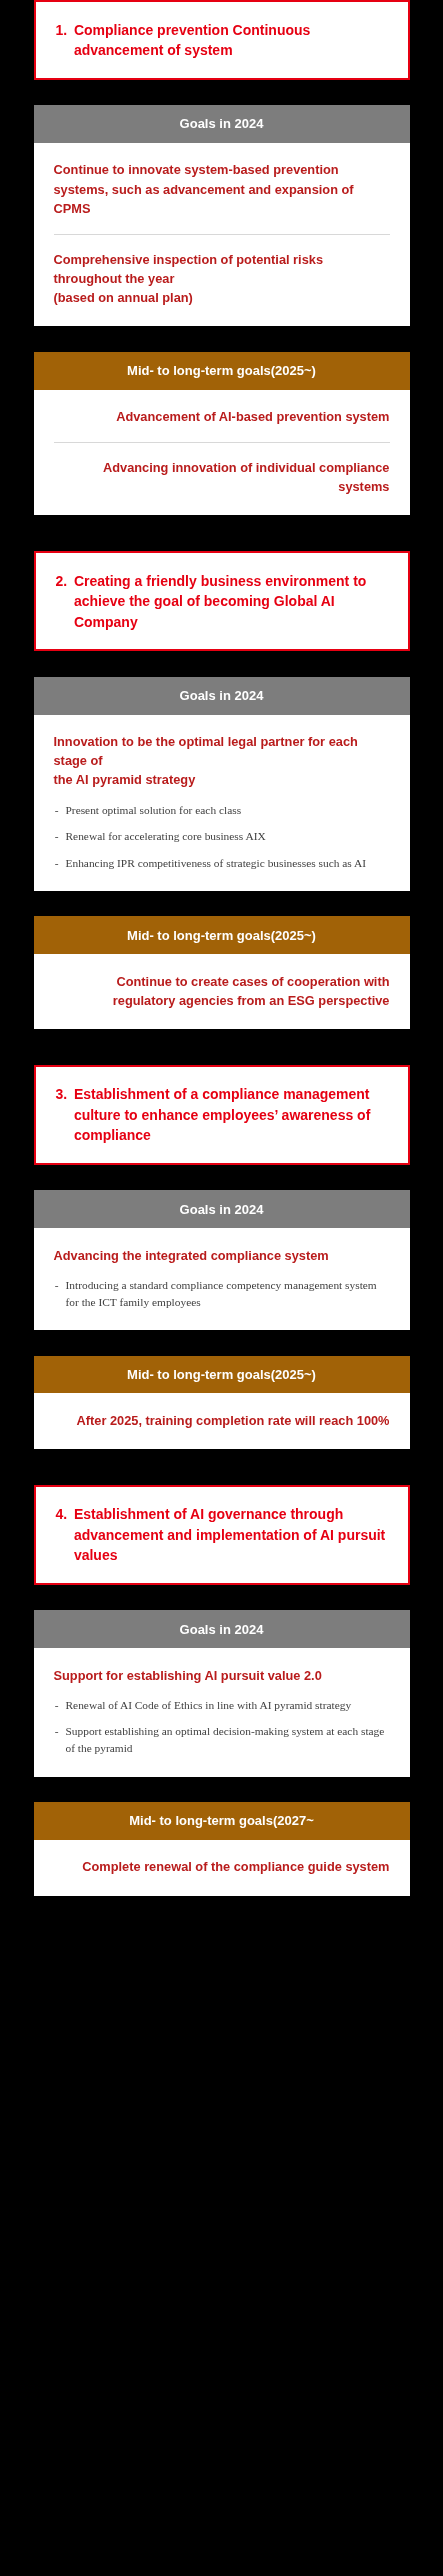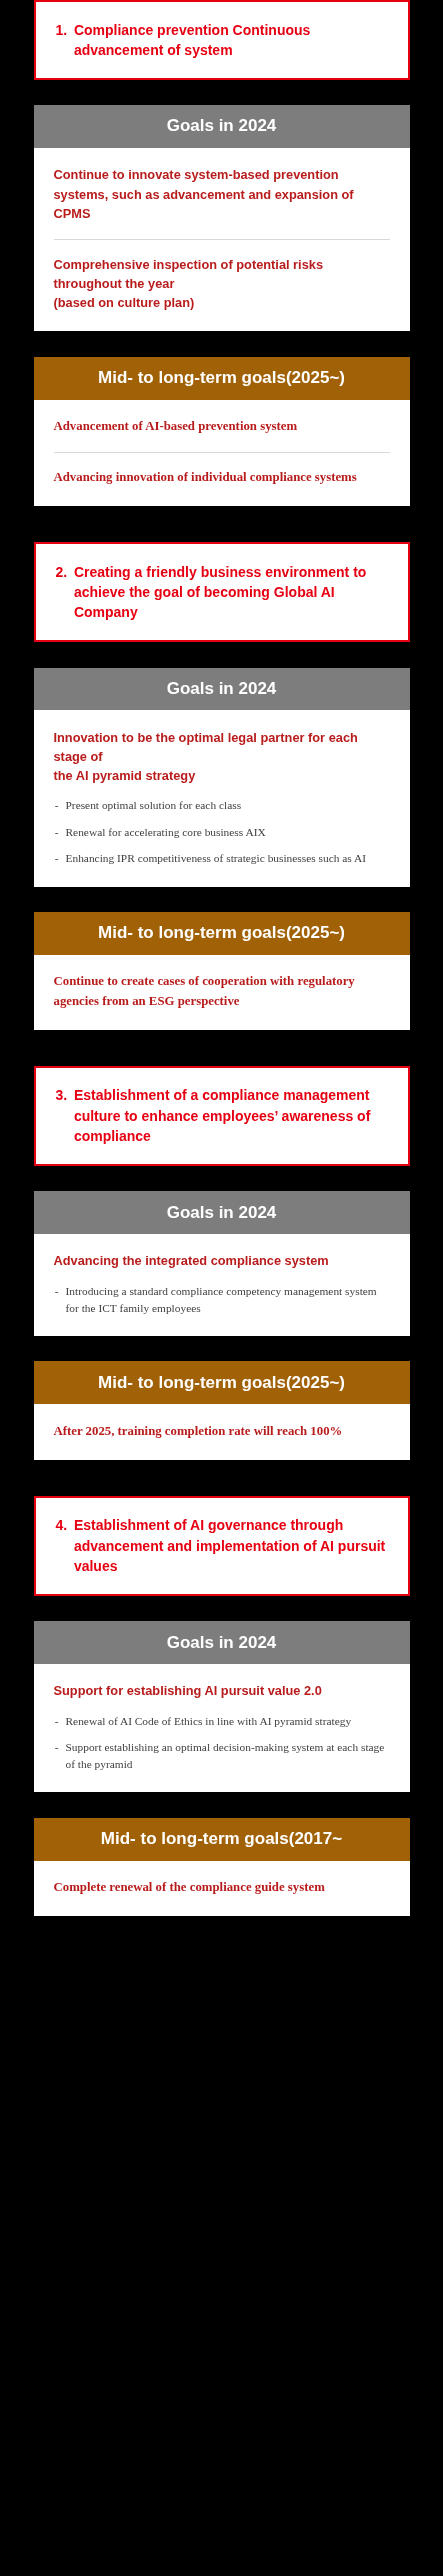--- a/index.html
+++ b/index.html
@@ -44,21 +44,21 @@
   .heading-text {
     color: #e60012;
     font-size: 14px;
     font-weight: bold;
     line-height: 1.45;
   }
   
   .bar {
     background: #7d7d7d;
     color: #ffffff;
-    font-size: 17px;
+    font-size: 13px;
     font-weight: bold;
     text-align: center;
     padding: 11.4px 6.7px;
     box-sizing: border-box;
     margin-top: 25.5px;
   }
   .bar.dark {
     background: #a16207;
     text-align: center;
   }
@@ -69,23 +69,22 @@
     padding: 17.5px 20px 19px 20px;
   }
   .panel-lead {
     color: #b91c1c;
     font-size: 12.8px;
     font-weight: bold;
     line-height: 1.5;
     margin: 0;
   }
   .panel-lead.center {
-    text-align: left;
-    font-weight: bold;
-    font-family: Liberation Serif, serif;
+    text-align: right;
+    font-weight: bold;
   }
   .divider {
     border-top: 0.7px solid #d8d8d8;
     margin: 16px 0 14.8px 0;
   }
   ul.bullets {
     list-style: none;
     margin: 12px 0 0 0;
     padding: 0;
   }
@@ -118,21 +117,21 @@
     <div class="heading-card">
       <span class="heading-num">1.</span>
       <span class="heading-text">Compliance prevention Continuous advancement of system</span>
     </div>
 
     <div class="bar">Goals in 2024</div>
     <div class="panel">
       <p class="panel-lead">Continue to innovate system-based prevention systems, such as advancement and expansion of CPMS</p>
       <div class="divider"></div>
       <p class="panel-lead" style="white-space:pre-line">Comprehensive inspection of potential risks throughout the year
-(based on culture plan)</p>
+(based on annual plan)</p>
     </div>
 
     <div class="bar dark">Mid- to long-term goals(2025~)</div>
     <div class="panel">
       <p class="panel-lead center">Advancement of AI-based prevention system</p>
       <div class="divider"></div>
       <p class="panel-lead center">Advancing innovation of individual compliance systems</p>
     </div>
   </div>
 
@@ -187,20 +186,20 @@
 
     <div class="bar">Goals in 2024</div>
     <div class="panel">
       <p class="panel-lead">Support for establishing AI pursuit value 2.0</p>
       <ul class="bullets">
         <li>Renewal of AI Code of Ethics in line with AI pyramid strategy</li>
         <li>Support establishing an optimal decision-making system at each stage of the pyramid</li>
       </ul>
     </div>
 
-    <div class="bar dark">Mid- to long-term goals(2017~</div>
+    <div class="bar dark">Mid- to long-term goals(2027~</div>
     <div class="panel">
       <p class="panel-lead center">Complete renewal of the compliance guide system</p>
     </div>
   </div>
 
 </div>
 
 
 </body></html>

